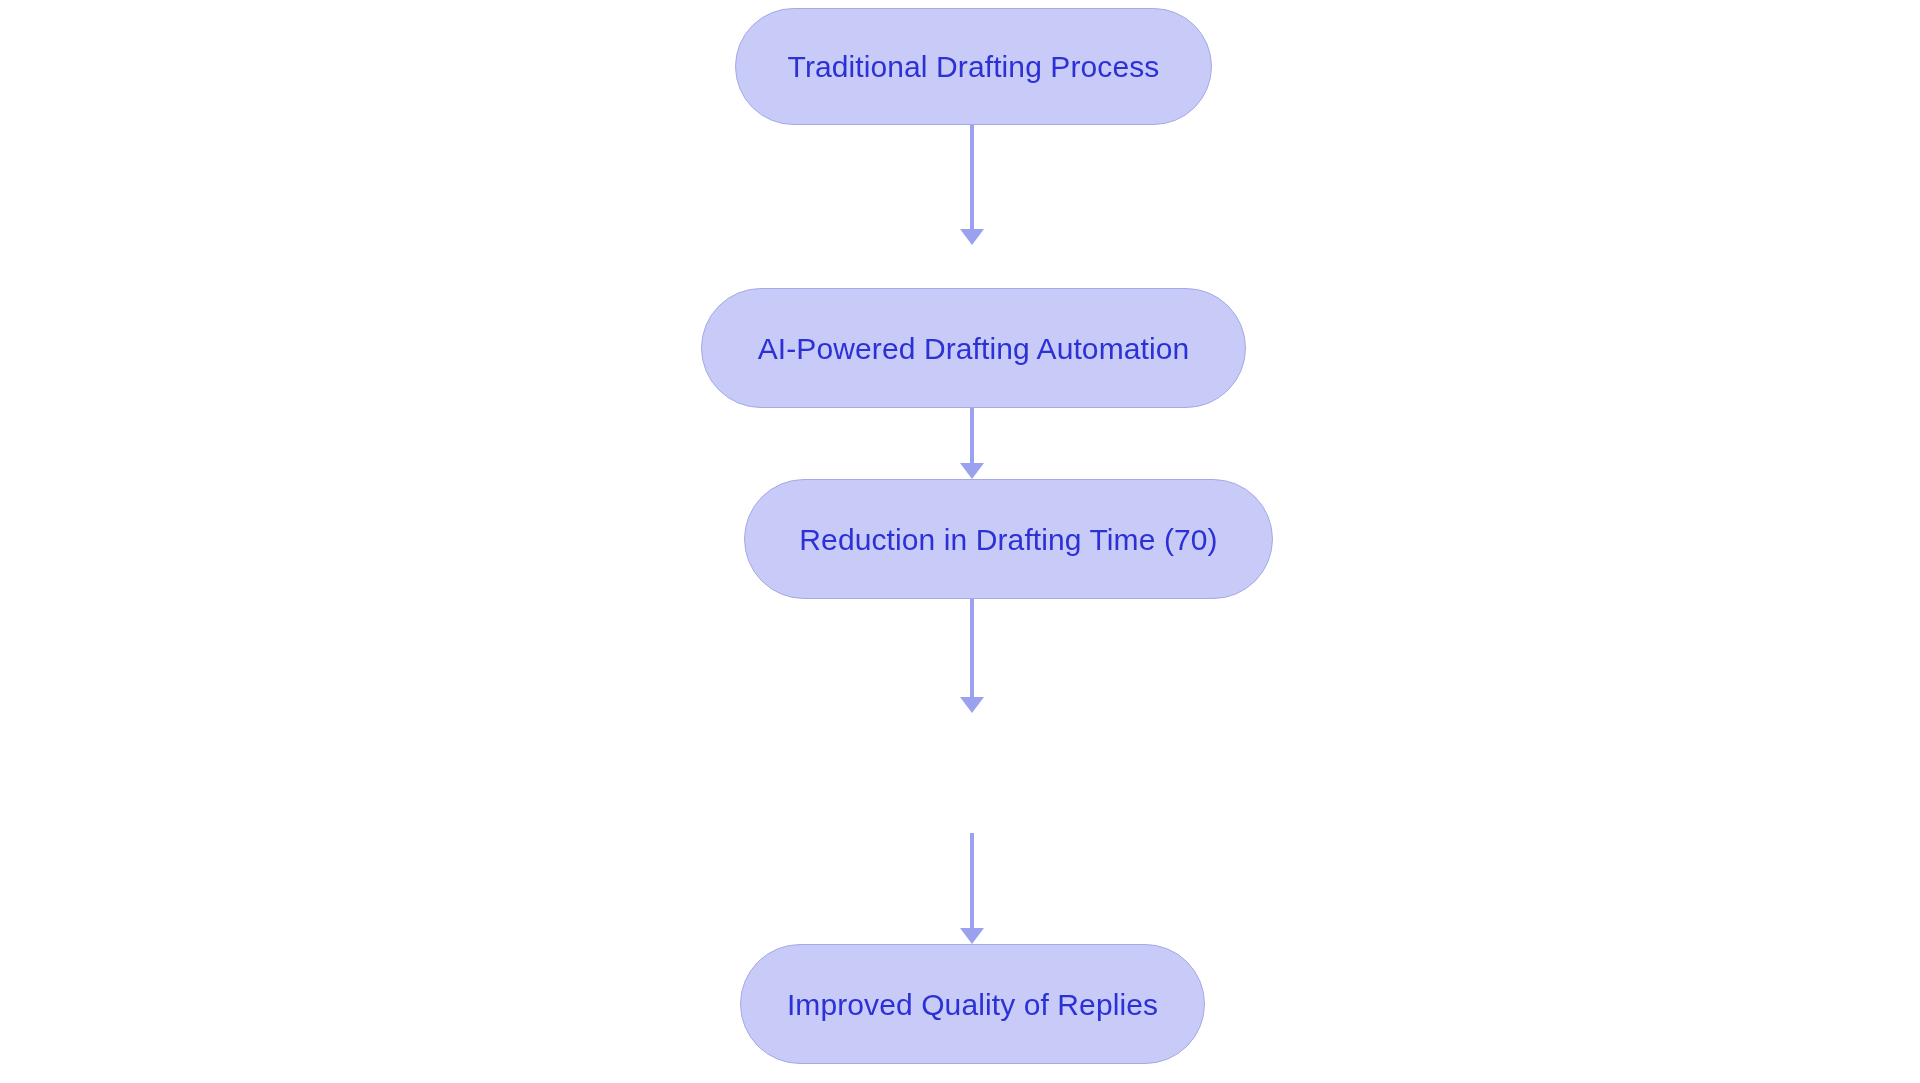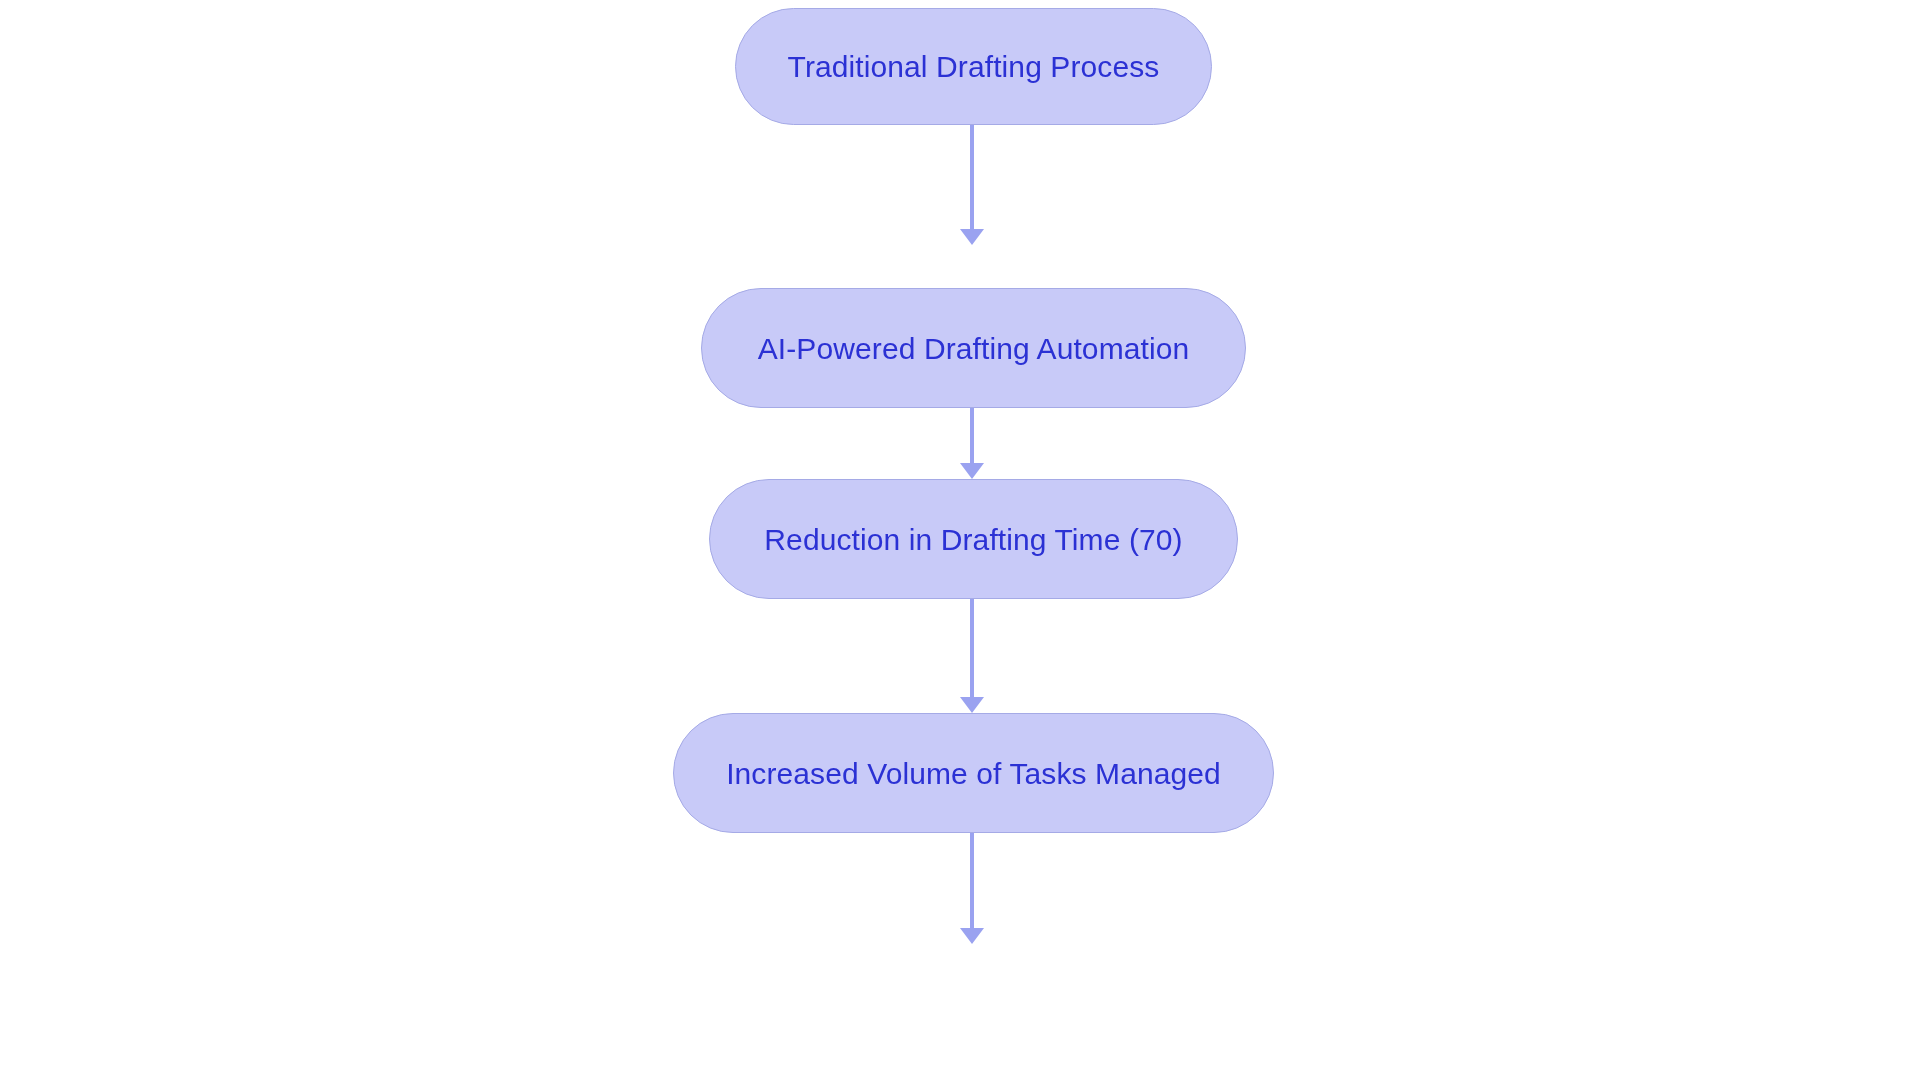--- a/index.html
+++ b/index.html
@@ -85,22 +85,22 @@
   </svg>
 
   <div class="node" style="left:735px; top:8px; width:477px; height:117px;">
     <span class="node-label">Traditional Drafting Process</span>
   </div>
 
   <div class="node" style="left:701px; top:245px; width:545px; height:120px;margin-top:43px;">
     <span class="node-label">AI-Powered Drafting Automation</span>
   </div>
 
-  <div class="node" style="left:709px; top:479px; width:529px; height:120px;justify-content:center;">
+  <div class="node" style="left:744px; top:479px; width:529px; height:120px;justify-content:center;">
     <span class="node-label">Reduction in Drafting Time (70)</span>
   </div>
 
-  <div class="node" style="left:673px; top:713px; width:601px; height:120px;">
-    <span class="node-label">Increased Volume of Tasks Managed</span>
+
+  <div class="node" style="left:740px; top:944px; width:465px; height:120px;">
+    <span class="node-label">Improved Quality of Replies</span>
   </div>
-
 
 </div>
 
 </body></html>

